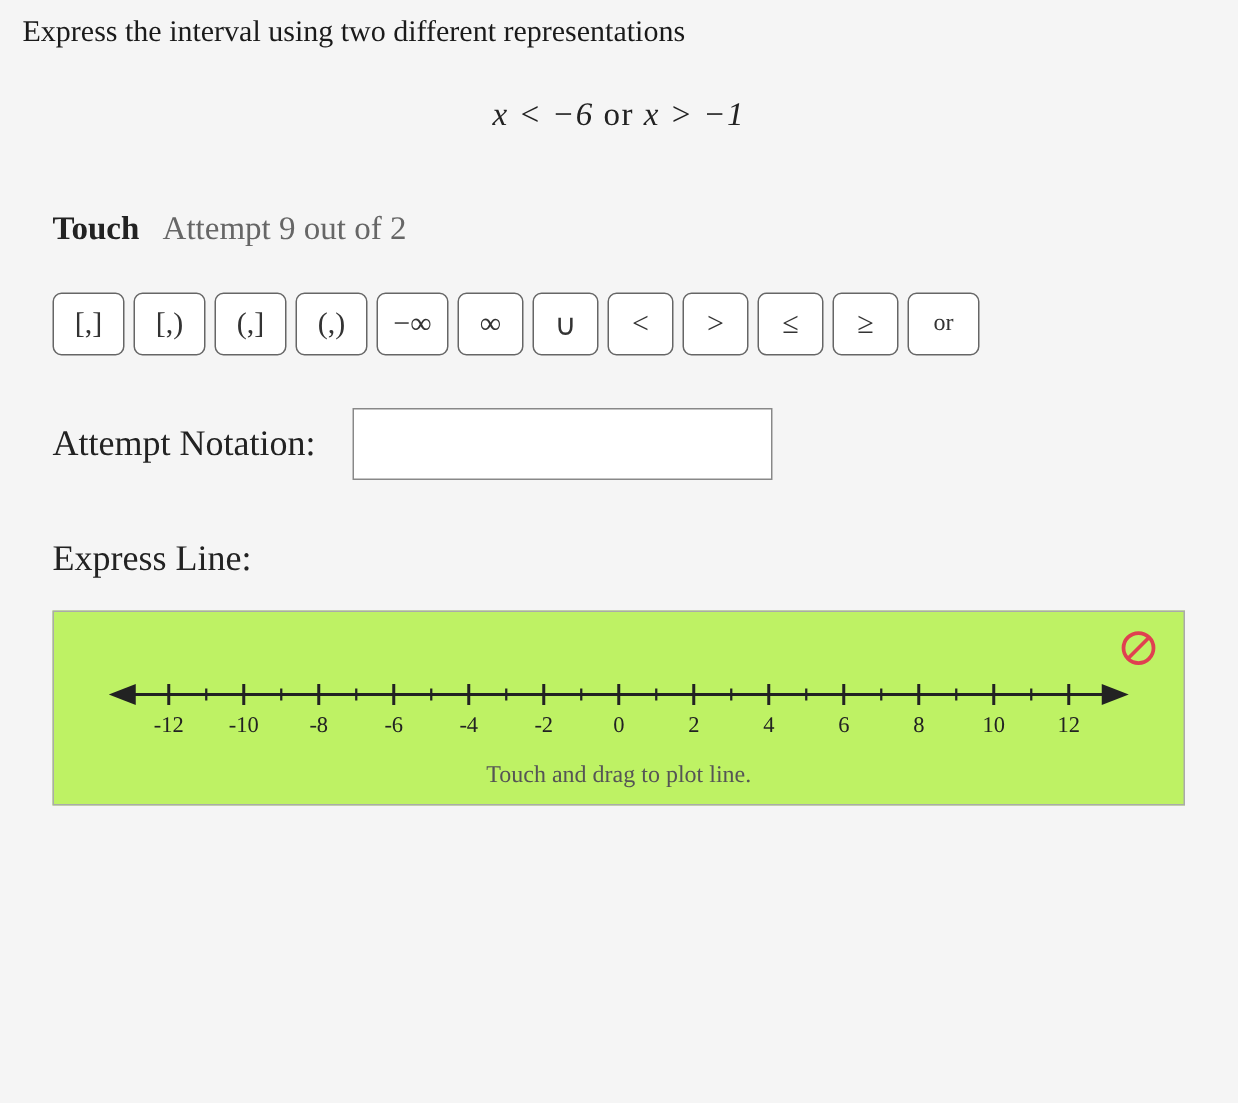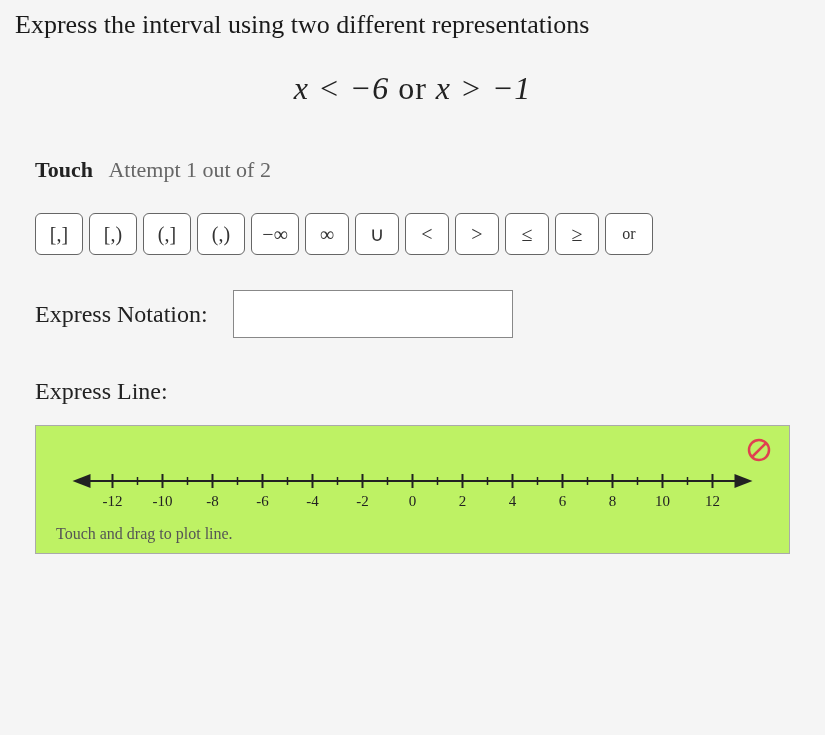--- a/index.html
+++ b/index.html
@@ -9,27 +9,27 @@
     }
     body {
       font-family: Georgia, 'Times New Roman', serif;
       background: #f5f5f5;
       width: 825px;
       height: 735px;
       padding: 10px 15px;
       color: #222;
     }
     .question-text {
-      font-size: 26px;
+      font-size: 20px;
       color: #1a1a1a;
       margin-bottom: 30px;
     }
     .inequality-display {
       text-align: center;
-      font-size: 32px;
+      font-size: 22px;
       font-style: italic;
       font-family: 'Times New Roman', serif;
       margin-bottom: 50px;
       letter-spacing: 1px;
     }
     .inequality-display .or-text {
       font-style: normal;
       font-family: Georgia, serif;
     }
     .answer-section {
@@ -110,59 +110,60 @@
       right: 18px;
       width: 24px;
       height: 24px;
       cursor: pointer;
     }
     .numberline-svg {
       width: 100%;
       height: 80px;
     }
     .touch-text {
+      text-align: center;
       font-size: 16px;
       color: #555;
       font-family: Georgia, serif;
     }
   </style>
 </head>
 <body>
 
 <div class="question-text">Express the interval using two different representations</div>
 
 <div class="inequality-display">
   <span>x &lt; −6</span>
   <span class="or-text">or</span>
   <span>x &gt; −1</span>
 </div>
 
 <div class="answer-section">
   <div class="answer-header">
     <span class="bold">Touch</span>
-    <span class="attempt">Attempt 1 out of 2</span>
+    <span class="attempt">Attempt 9 out of 2</span>
   </div>
 
   <div class="symbol-row">
     <button class="symbol-btn">[,]</button>
     <button class="symbol-btn">[,)</button>
     <button class="symbol-btn">(,]</button>
     <button class="symbol-btn">(,)</button>
     <button class="symbol-btn">−∞</button>
     <button class="symbol-btn small">∞</button>
     <button class="symbol-btn small">∪</button>
     <button class="symbol-btn small">&lt;</button>
     <button class="symbol-btn small">&gt;</button>
     <button class="symbol-btn small">≤</button>
     <button class="symbol-btn small">≥</button>
     <button class="symbol-btn or-btn">or</button>
   </div>
 
   <div class="notation-row">
-    <div class="notation-label">Express Notation:</div>
+    <div class="notation-label">Attempt Notation:</div>
     <input class="notation-input" type="text" value="" style="">
   </div>
 
   <div class="numberline-label">Express Line:</div>
 
   <div class="numberline-container">
     <svg class="null-icon" viewBox="0 0 24 24">
       <circle cx="12" cy="12" r="10" fill="none" stroke="#e04050" stroke-width="2.5"></circle>
       <line x1="5" y1="19" x2="19" y2="5" stroke="#e04050" stroke-width="2.5"></line>
     </svg>

